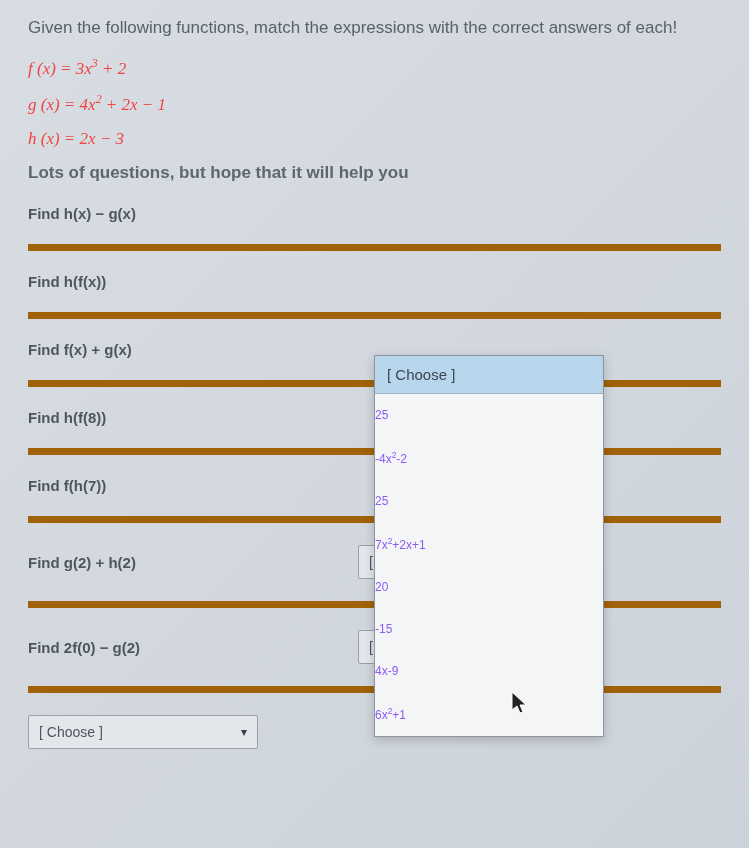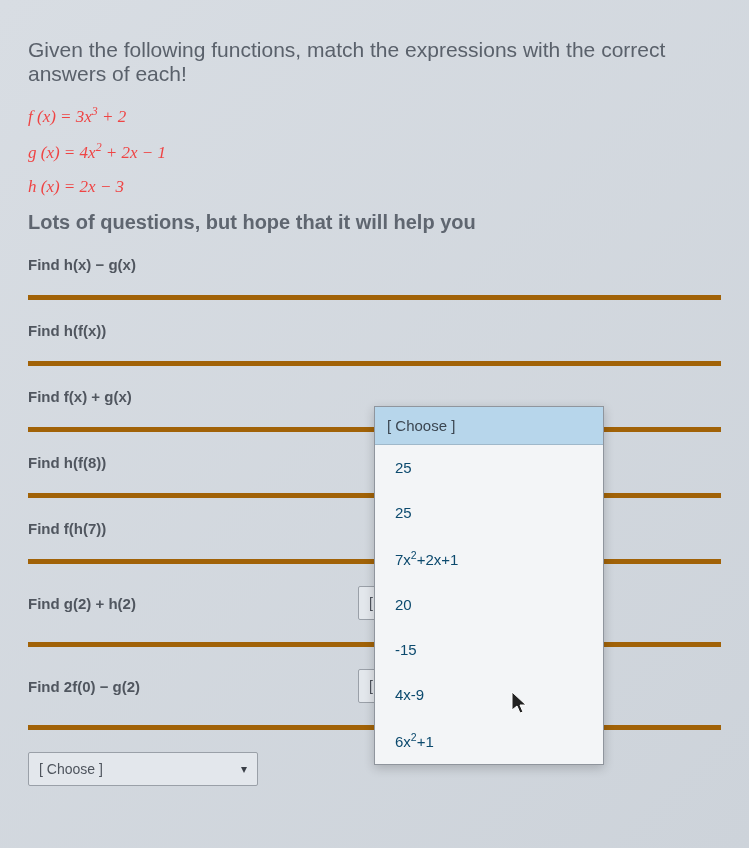--- a/index.html
+++ b/index.html
@@ -7,46 +7,45 @@
     width: 749px;
     height: 848px;
     background: linear-gradient(135deg, #d8dde3 0%, #cdd3da 100%);
     font-family: Arial, Helvetica, sans-serif;
     color: #4a5059;
     padding: 18px 28px;
     position: relative;
     overflow: hidden;
   }
   .intro {
-    font-size: 21px;
+    font-size: 17px;
     color: #5a616b;
     margin-bottom: 18px;
     font-weight: 500;
-    margin-top: 20px;
   }
   .fn {
     font-size: 17px;
     color: #ef4444;
     margin: 10px 0 14px 0;
     font-family: "Times New Roman", serif;
     font-style: italic;
   }
   .fn sup { font-size: 0.7em; vertical-align: super; }
   .hint-row {
-    font-size: 20px;
+    font-size: 17px;
     color: #5f6670;
     margin-top: 10px;
     margin-bottom: 0;
     font-weight: 600;
   }
   .rows { position: relative; }
   .qrow {
     display: flex;
     align-items: center;
-    border-bottom: 5px solid #a16207;
+    border-bottom: 7px solid #a16207;
     padding: 22px 0;
   }
   .qrow:first-child { padding-top: 36px; }
   .qlabel {
     width: 330px;
     font-size: 15px;
     color: #50565f;
     font-weight: 600;
   }
   .select {
@@ -78,23 +77,23 @@
     z-index: 50;
   }
   .dropdown .header {
     background: #b7d6eb;
     padding: 10px 12px;
     font-size: 15px;
     color: #3b4651;
     border-bottom: 1px solid #9fb8ca;
   }
   .dropdown .opt {
-    padding: 14px 20px;
-    font-size: 15px;
-    color: #0c4a6e;
+    padding: 14px 0;
+    font-size: 12px;
+    color: #8b5cf6;
     cursor: pointer;
   }
   .dropdown .opt sup { font-size: 0.7em; }
   .cursor {
     position: absolute;
     left: 510px;
     top: 690px;
     z-index: 100;
   }
   .cursor svg { width: 20px; height: 26px; }
@@ -114,20 +113,21 @@
   <span>h (x) = 2x − 3</span>
 </div>
 
 <div class="hint-row">Lots of questions, but hope that it will help you</div>
 
 <div class="rows">
 
   <div class="dropdown">
     <div class="header">[ Choose ]</div>
     <div class="opt">25</div>
+    <div class="opt">-4x<sup>2</sup>-2</div>
     <div class="opt">25</div>
     <div class="opt">7x<sup>2</sup>+2x+1</div>
     <div class="opt">20</div>
     <div class="opt">-15</div>
     <div class="opt">4x-9</div>
     <div class="opt">6x<sup>2</sup>+1</div>
   </div>
 
   <div class="qrow">
     <div class="qlabel">Find h(x) − g(x)</div>

